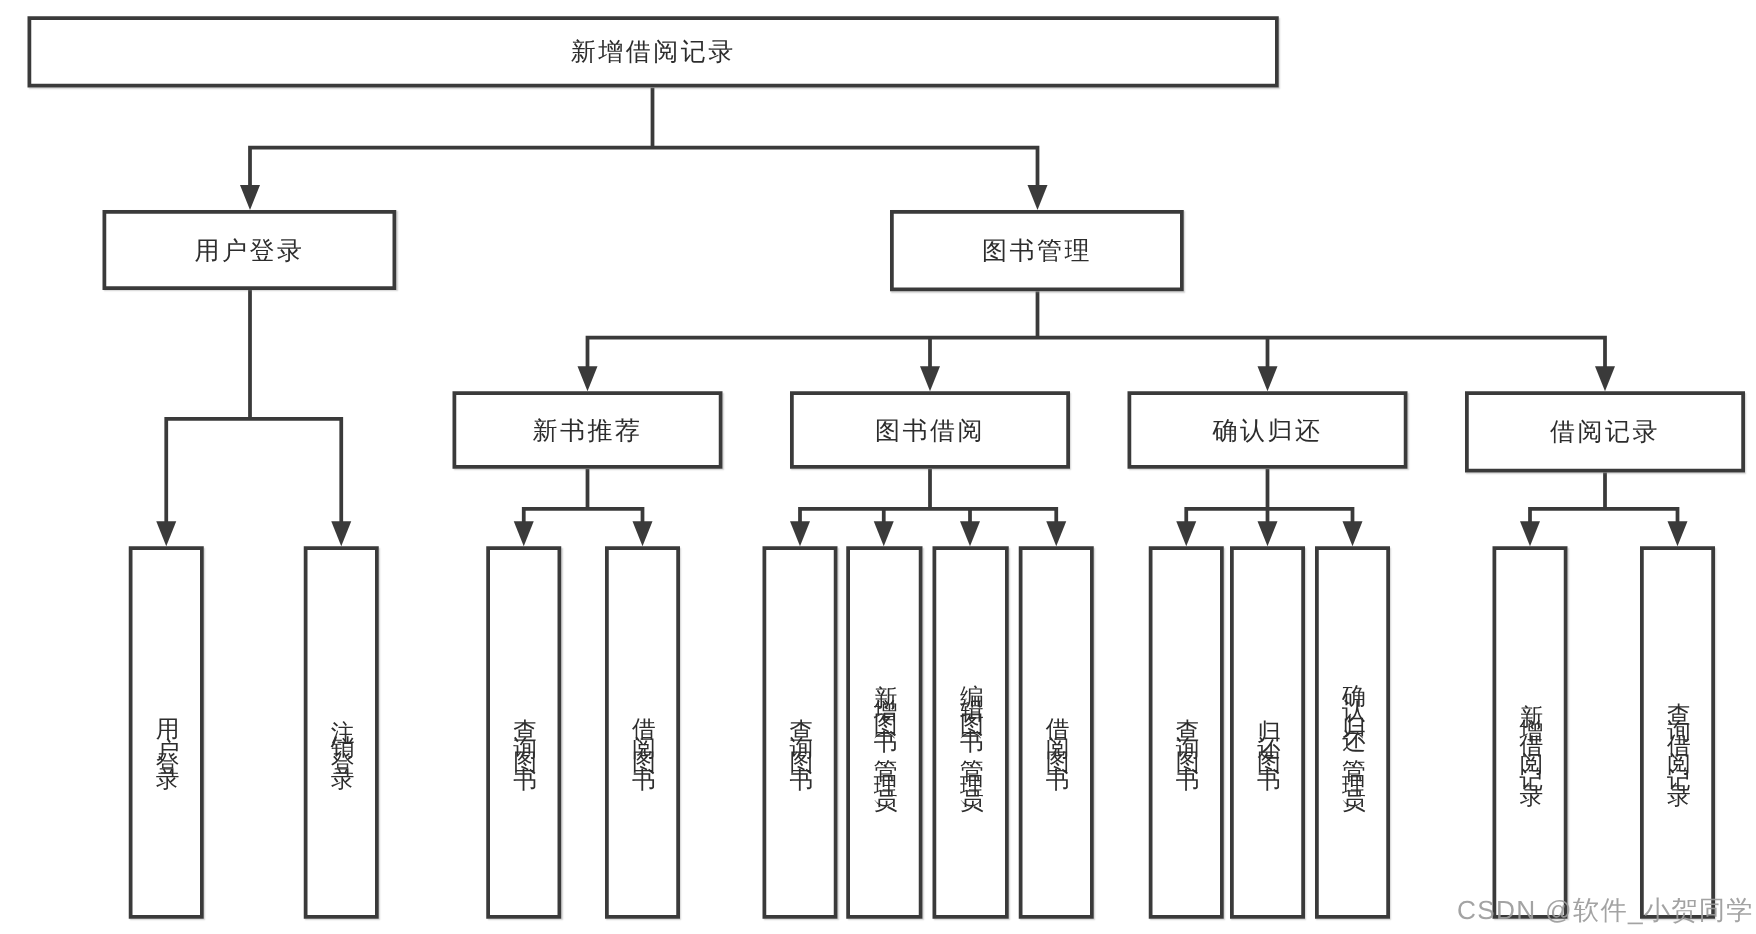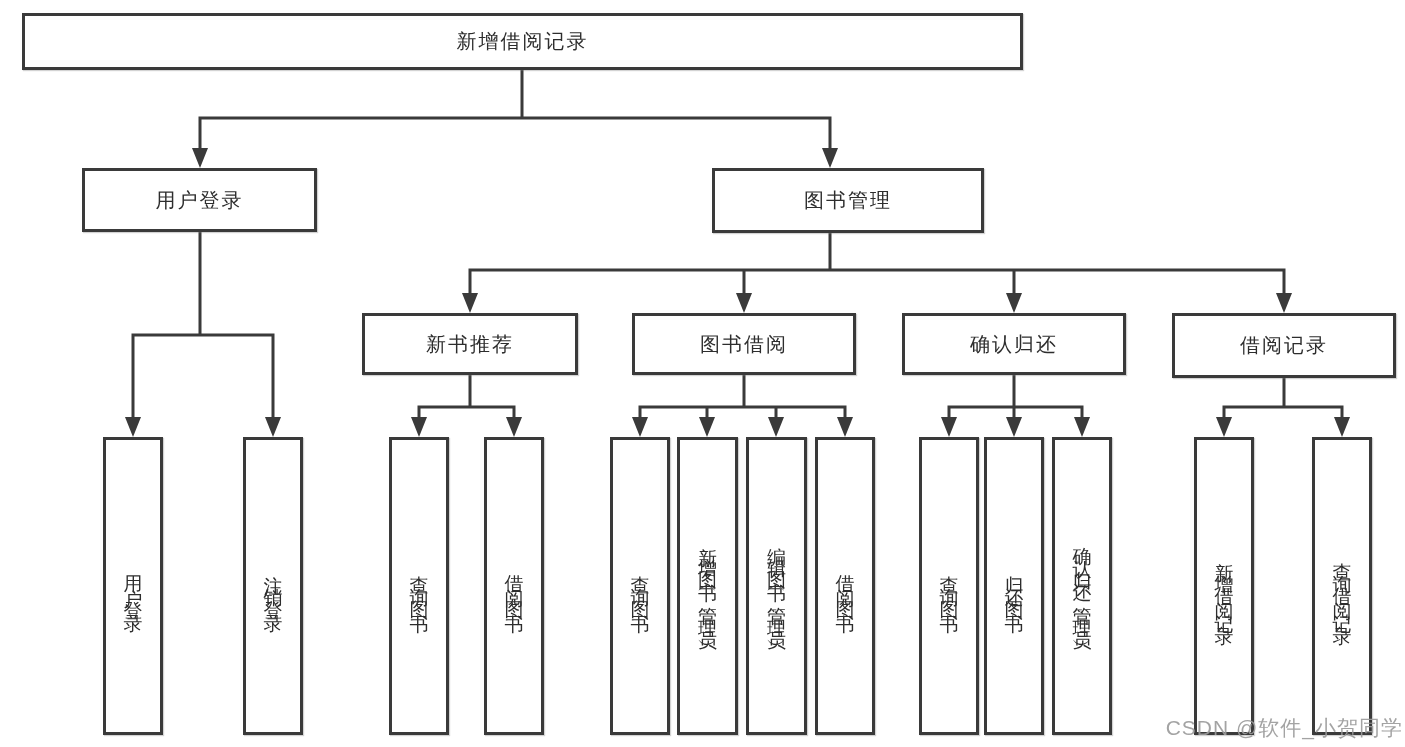--- a/index.html
+++ b/index.html
@@ -83,21 +83,21 @@
     </g>
   </svg>
 
   <div class="box h" style="left:22px;top:13px;width:1001px;height:57px">
     <span>新增借阅记录</span>
   </div>
 
   <div class="box h" style="left:82px;top:168px;width:235px;height:64px">
     <span>用户登录</span>
   </div>
-  <div class="box h" style="left:712px;top:168px;width:272px;height:65px">
+  <div class="box h" style="left:712px;top:168px;width:235px;height:65px">
     <span>图书管理</span>
   </div>
 
   <div class="box h" style="left:632px;top:313px;width:224px;height:62px">
     <span>图书借阅</span>
   </div>
   <div class="box h" style="left:362px;top:313px;width:216px;height:62px">
     <span>新书推荐</span>
   </div>
   <div class="box h" style="left:902px;top:313px;width:224px;height:62px">

